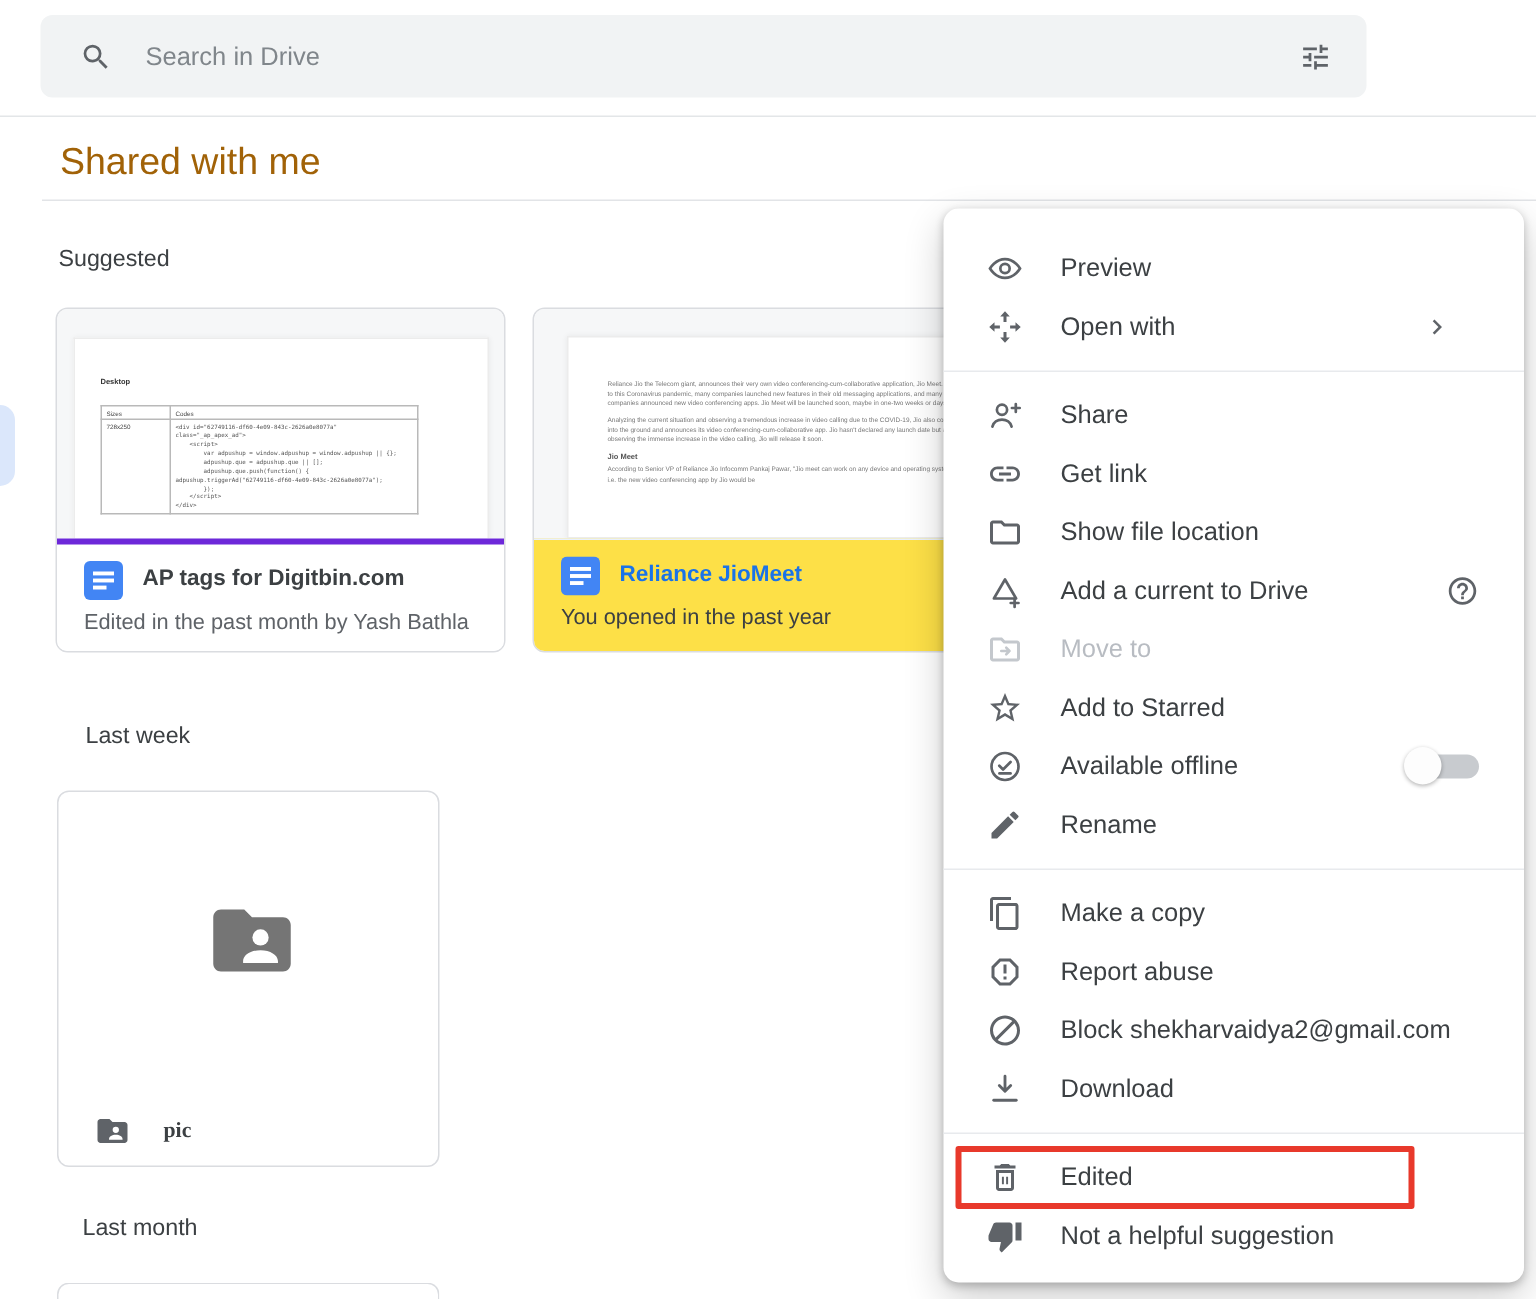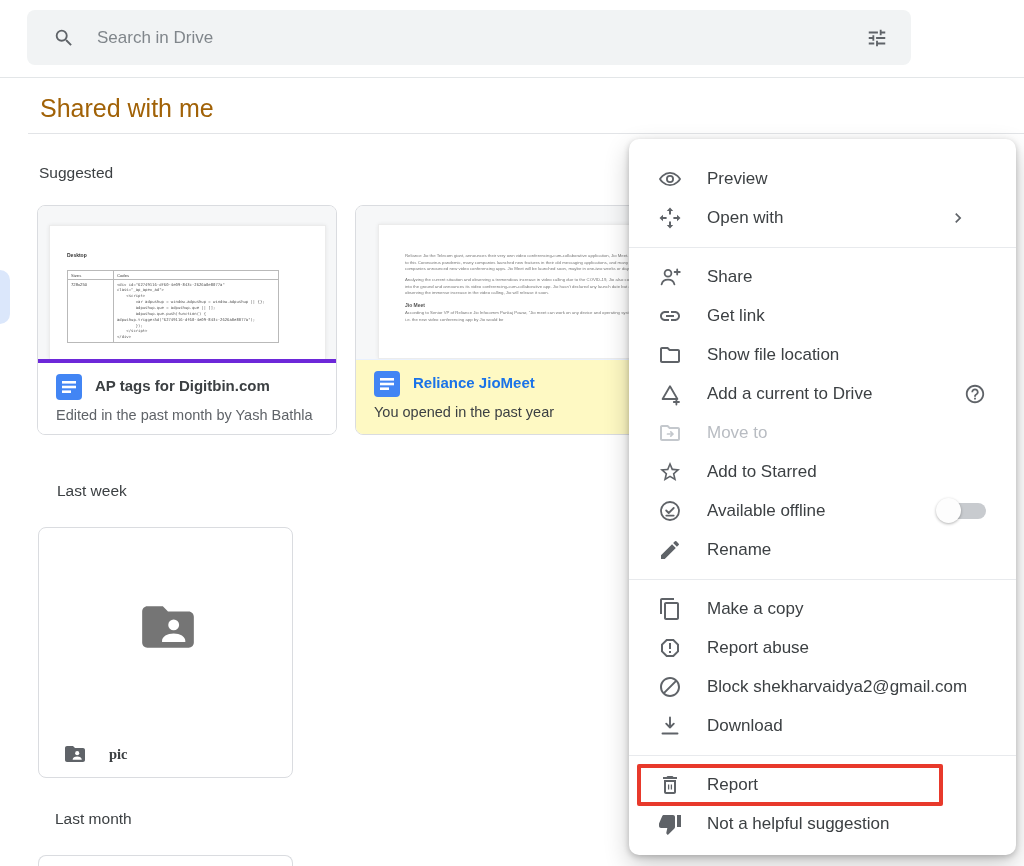--- a/index.html
+++ b/index.html
@@ -41,21 +41,21 @@
   .size-cell { font-size:4.2px; color:#555; }
 
   .page2 { position:absolute; left:22px; top:18px; right:-2px; bottom:0; background:#fff;
     border:1px solid #ececec; box-shadow:0 0 4px rgba(0,0,0,.07); overflow:hidden; }
   .page2-text { position:absolute; left:26px; top:28px; right:14px; }
   .page2-text p { font-size:4.3px; line-height:1.55; color:#777; margin-bottom:4px; }
   .page2-text h4 { font-size:5px; color:#555; margin:5px 0 2px 0; }
 
   .card-footer { position:absolute; left:0; top:153px; width:100%; height:77px; background:#fff;
     border-top:4px solid #6d28d9; }
-  .card-2 .card-footer { background:#fef9c3; border-top:1px solid #e8f0fe; }
+  .card-2 .card-footer { background:#fde047; border-top:1px solid #e8f0fe; }
   .docs-icon { position:absolute; left:18px; top:11px; width:26px; height:26px; }
   .card-title { position:absolute; left:57px; top:14px; font-size:15px; font-weight:bold; color:#3c4043; white-space:nowrap; }
   .card-2 .card-title { color:#1a73e8; }
   .card-sub { position:absolute; left:18px; top:44px; font-size:14.5px; color:#5f6368; white-space:nowrap; }
   .card-2 .card-sub { color:#3c4043; }
 
   
   .folder-card { position:absolute; left:38px; top:527px; width:255px; height:251px;
     border:1px solid #dadce0; border-radius:8px; background:#fff; cursor:pointer; }
   .big-folder { position:absolute; left:94px; top:68px; width:70px; height:62px; }
@@ -351,21 +351,21 @@
         <span class="mi-label">Download</span>
       </div>
       <div class="menu-divider"></div>
       <div class="menu-item highlighted">
         <span class="mi-icon">
           <svg viewBox="0 0 24 24">
             <path fill="currentColor" d="M6 19c0 1.1.9 2 2 2h8c1.1 0 2-.9 2-2V7H6v12zM8 9h8v10H8V9zm7.5-5-1-1h-5l-1 1H5v2h14V4h-3.5z"></path>
             <path fill="none" stroke="currentColor" stroke-width="1.3" d="M10.6 11.5v5M13.4 11.5v5"></path>
           </svg>
         </span>
-        <span class="mi-label">Report</span>
+        <span class="mi-label">Edited</span>
         <div class="red-box"></div>
       </div>
       <div class="menu-item">
         <span class="mi-icon">
           <svg viewBox="0 0 24 24">
             <path fill="currentColor" d="M15 3H6c-.83 0-1.54.5-1.84 1.22l-3.02 7.05c-.09.23-.14.47-.14.73v2c0 1.1.9 2 2 2h6.31l-.95 4.57-.03.32c0 .41.17.79.44 1.06L9.83 23l6.59-6.59c.36-.36.58-.86.58-1.41V5c0-1.1-.9-2-2-2zm4 0v12h4V3h-4z"></path>
           </svg>
         </span>
         <span class="mi-label">Not a helpful suggestion</span>
       </div>

